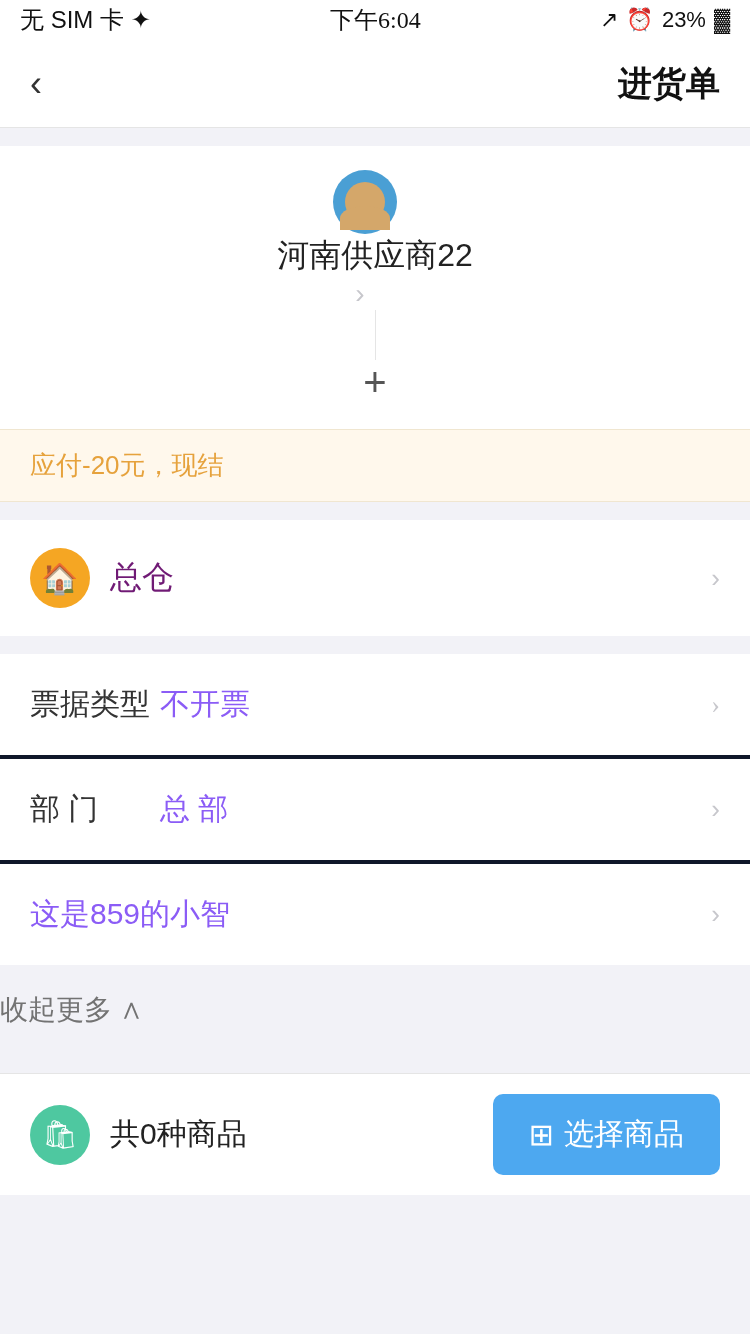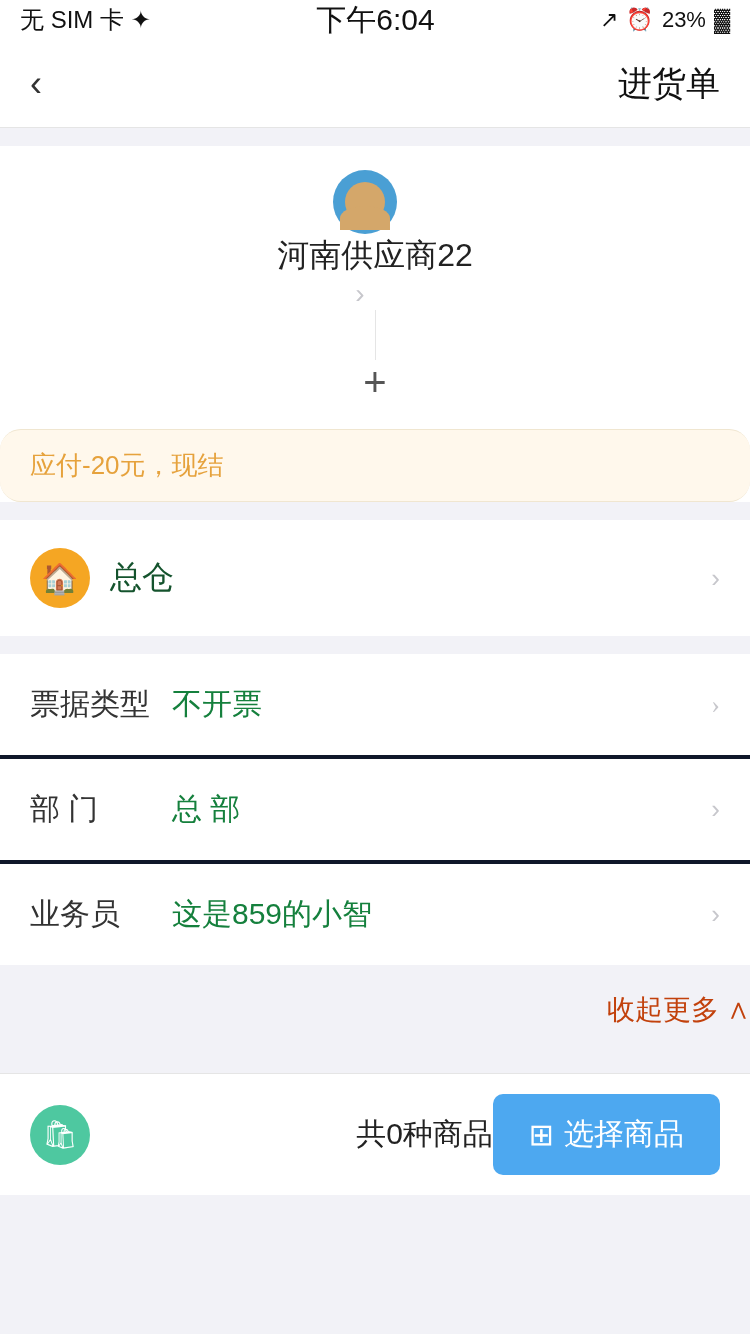--- a/index.html
+++ b/index.html
@@ -19,21 +19,21 @@
       height: 40px;
       background: #fff;
       display: flex;
       align-items: center;
       justify-content: space-between;
       padding: 0 20px;
       font-size: 24px;
       color: #111;
     }
     .status-left { display: flex; align-items: center; gap: 8px; }
-    .status-center { font-size: 30px; font-weight: 500; }
+    .status-center { font-size: 24px; font-weight: 500; font-family: Liberation Serif, serif; }
     .status-right { display: flex; align-items: center; gap: 8px; font-size: 22px; }
 
     
     .nav-bar {
       width: 100%;
       height: 88px;
       background: #fff;
       display: flex;
       align-items: center;
       justify-content: space-between;
@@ -41,21 +41,21 @@
       border-bottom: 1px solid #e5e5e5;
     }
     .nav-back {
       font-size: 36px;
       color: #333;
       cursor: pointer;
       line-height: 1;
     }
     .nav-title {
       font-size: 34px;
-      font-weight: 400;
+      font-weight: 700;
       color: #111;
     }
     .nav-action {
       font-size: 30px;
       color: #111;
       cursor: pointer;
     }
 
     
     .section-divider {
@@ -130,21 +130,20 @@
     }
 
     
     .notice-bar {
       background: #fff8ec;
       padding: 18px 30px;
       font-size: 26px;
       color: #e6a23c;
       border-top: 1px solid #f0e6d0;
       border-bottom: 1px solid #f0e6d0;
-      border-radius: 21px;
     }
 
     
     .warehouse-row {
       display: flex;
       align-items: center;
       padding: 28px 30px;
       background: #fff;
     }
     .warehouse-icon {
@@ -156,21 +155,21 @@
       align-items: center;
       justify-content: center;
       margin-right: 20px;
       flex-shrink: 0;
       font-size: 30px;
       color: #fff;
     }
     .warehouse-name {
       flex: 1;
       font-size: 32px;
-      color: #14532d;
+      color: #701a75;
     }
     .row-chevron {
       font-size: 26px;
       color: #c7c7cc;
     }
 
     
     .form-row {
       display: flex;
       align-items: center;
@@ -180,36 +179,35 @@
     }
     .form-label {
       font-size: 30px;
       color: #333;
       width: 130px;
       flex-shrink: 0;
     }
     .form-value {
       flex: 1;
       font-size: 30px;
-      color: #15803d;
-      margin-left: 12px;
+      color: #8b5cf6;
     }
     .form-placeholder {
       flex: 1;
       font-size: 30px;
       color: #c7c7cc;
     }
 
     
     .collapse-btn {
-      text-align: right;
+      text-align: left;
       padding: 26px 0;
       background: #f2f2f7;
       font-size: 28px;
-      color: #c2410c;
+      color: #737373;
       cursor: pointer;
     }
 
     
     .bottom-bar {
       display: flex;
       align-items: center;
       padding: 20px 30px;
       background: #fff;
       border-top: 1px solid #e5e5e5;
@@ -224,21 +222,20 @@
       justify-content: center;
       margin-right: 20px;
       flex-shrink: 0;
       font-size: 28px;
       color: #fff;
     }
     .product-count-label {
       flex: 1;
       font-size: 30px;
       color: #222;
-      text-align: right;
     }
     .select-product-btn {
       background: #4da8f0;
       color: #fff;
       font-size: 30px;
       border: none;
       border-radius: 10px;
       padding: 20px 36px;
       display: flex;
       align-items: center;
@@ -306,21 +303,20 @@
     <span class="row-chevron">›</span>
   </div>
 
   <div class="form-row">
     <span class="form-label">部 门</span>
     <span class="form-value">总 部</span>
     <span class="row-chevron">›</span>
   </div>
 
   <div class="form-row">
-    <span class="form-label">业务员</span>
     <span class="form-value">这是859的小智</span>
     <span class="row-chevron">›</span>
   </div>
 
 </div>
 
 <div class="collapse-btn">
   <span>收起更多 ∧</span>
 </div>
 

